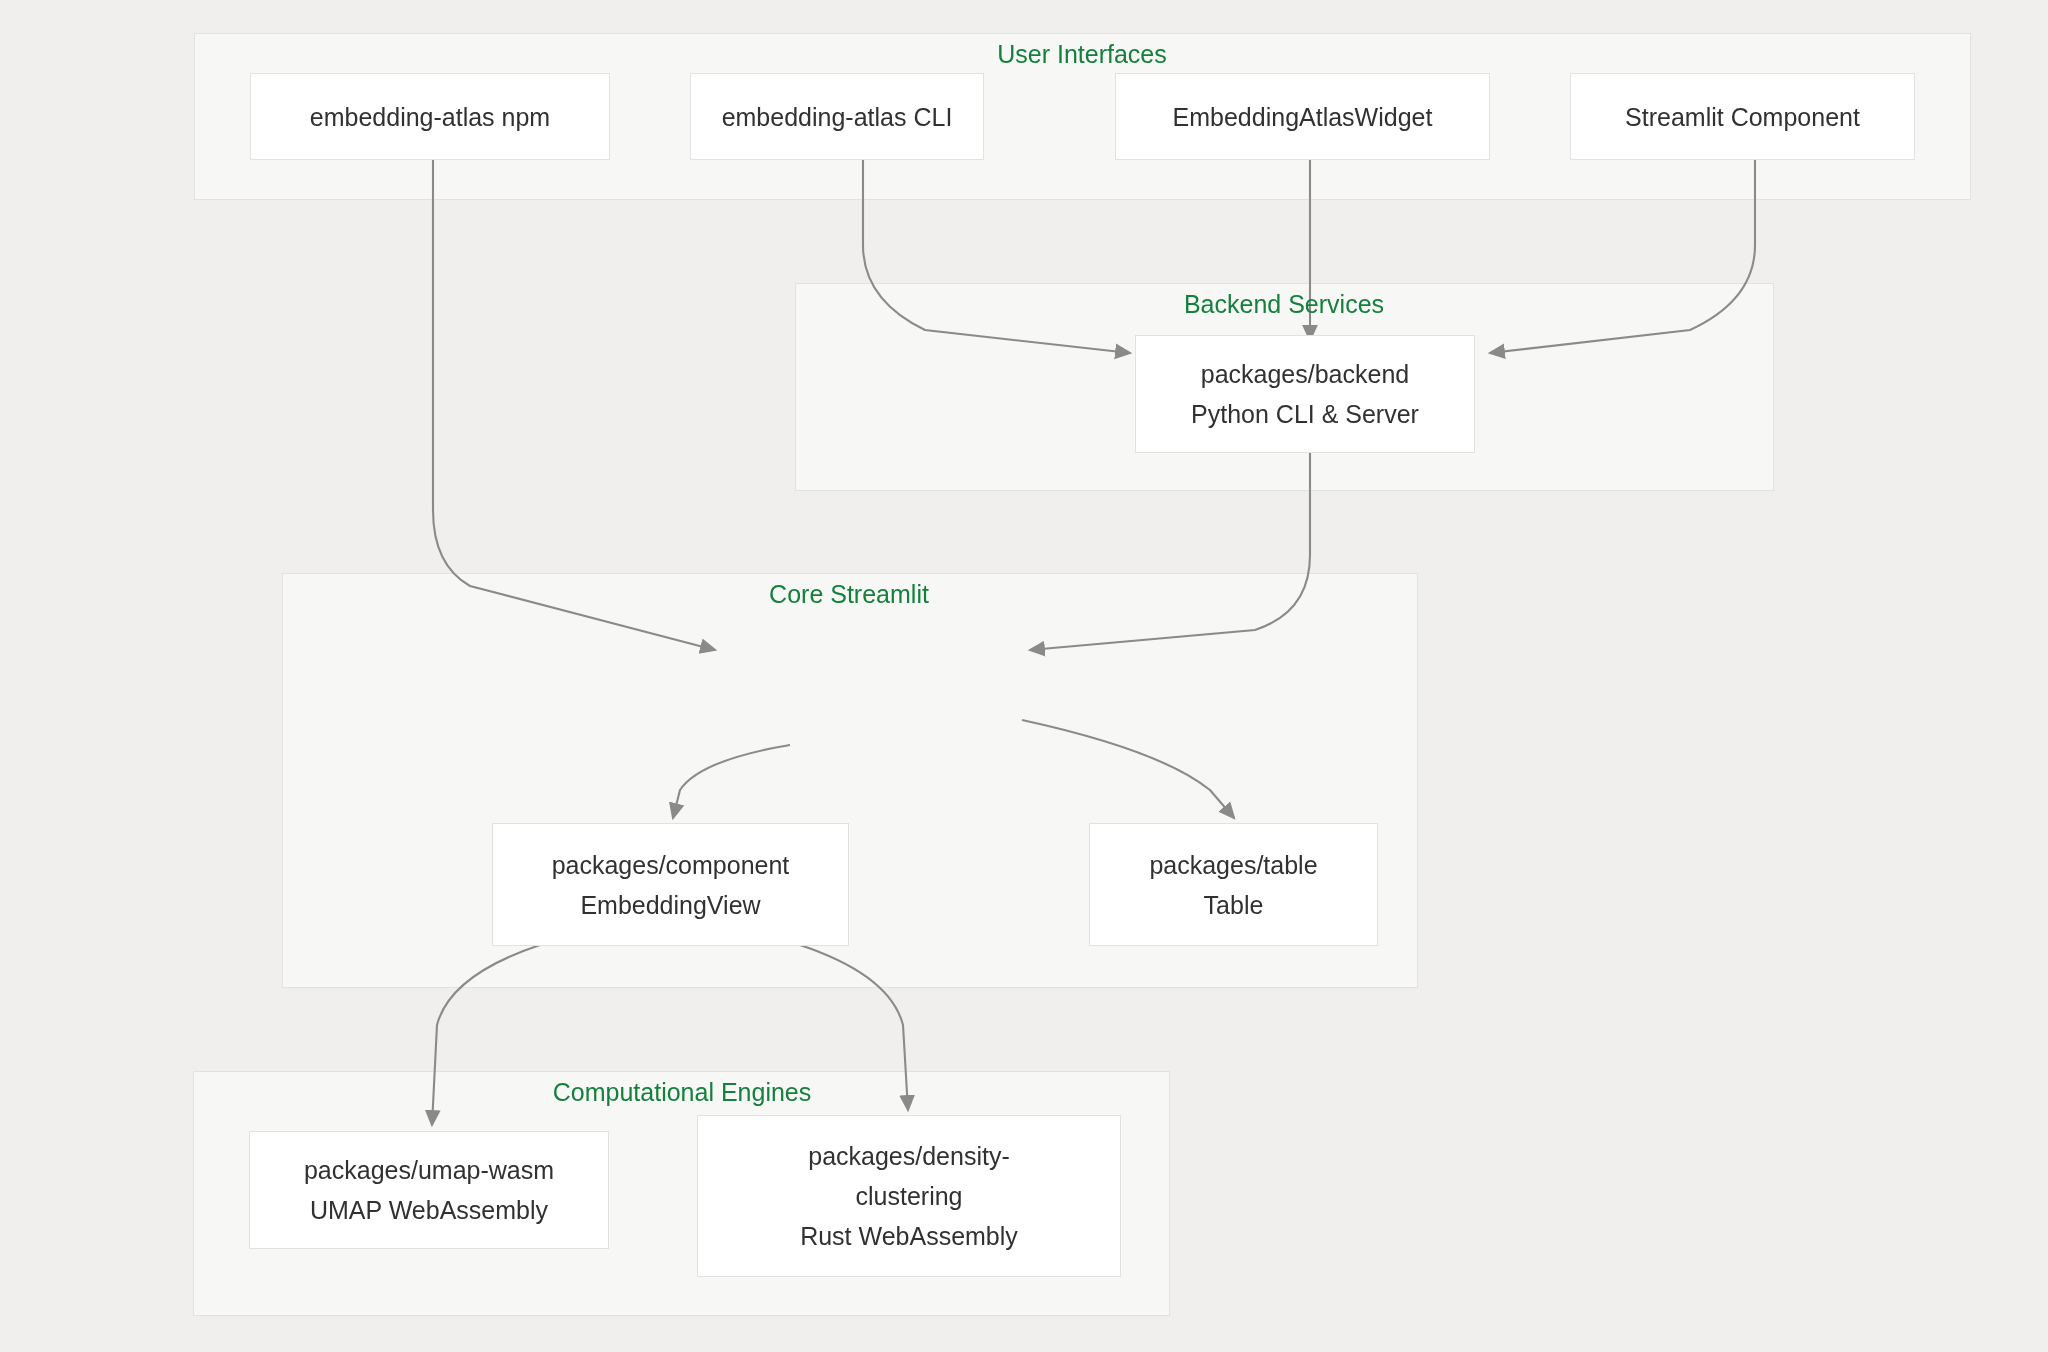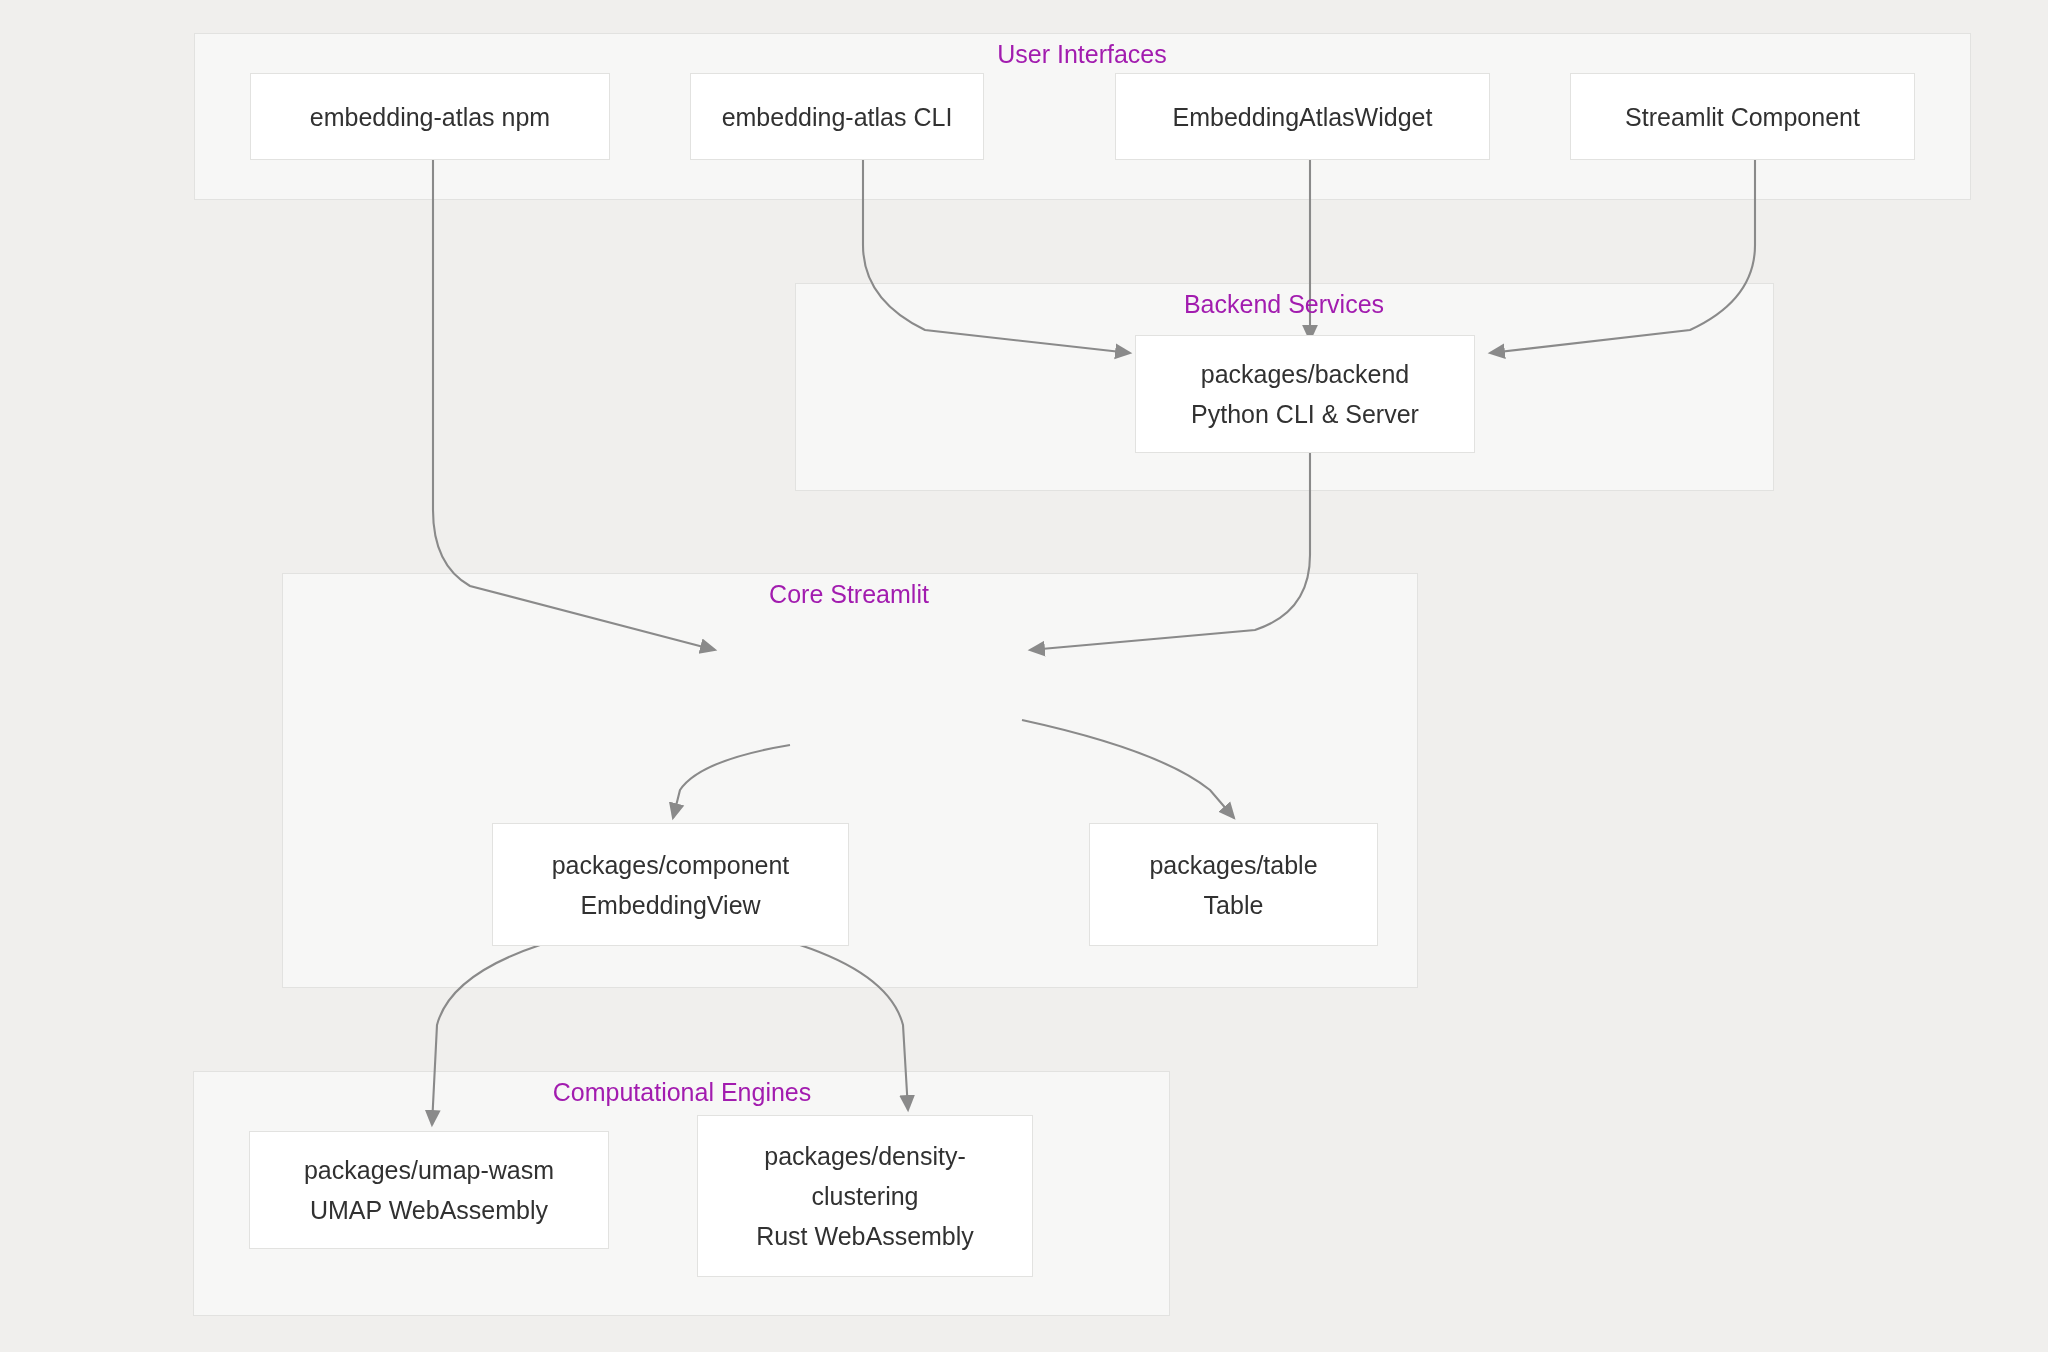--- a/index.html
+++ b/index.html
@@ -25,21 +25,21 @@
   }
   .group-box {
     position: absolute;
     background: #f7f7f6;
     border: 1px solid #e2e2e0;
     box-sizing: border-box;
   }
   .group-label {
     position: absolute;
     font-size: 25px;
-    color: #a21caf;
+    color: #15803d;
     text-align: center;
     white-space: nowrap;
     transform: translateX(-50%);
   }
   .node-box {
     position: absolute;
     background: #ffffff;
     border: 1px solid #e2e2e0;
     box-sizing: border-box;
     display: flex;
@@ -126,19 +126,19 @@
   <div class="node-box" style="left:1089px; top:823px; width:289px; height:123px;">
     <span class="node-line">packages/table</span>
     <span class="node-line">Table</span>
   </div>
 
   <div class="node-box" style="left:249px; top:1131px; width:360px; height:118px;">
     <span class="node-line">packages/umap-wasm</span>
     <span class="node-line">UMAP WebAssembly</span>
   </div>
 
-  <div class="node-box" style="left:697px; top:1115px; width:336px; height:162px;">
+  <div class="node-box" style="left:697px; top:1115px; width:424px; height:162px;">
     <span class="node-line">packages/density-</span>
     <span class="node-line">clustering</span>
     <span class="node-line">Rust WebAssembly</span>
   </div>
 
 </div>
 
 </body></html>

